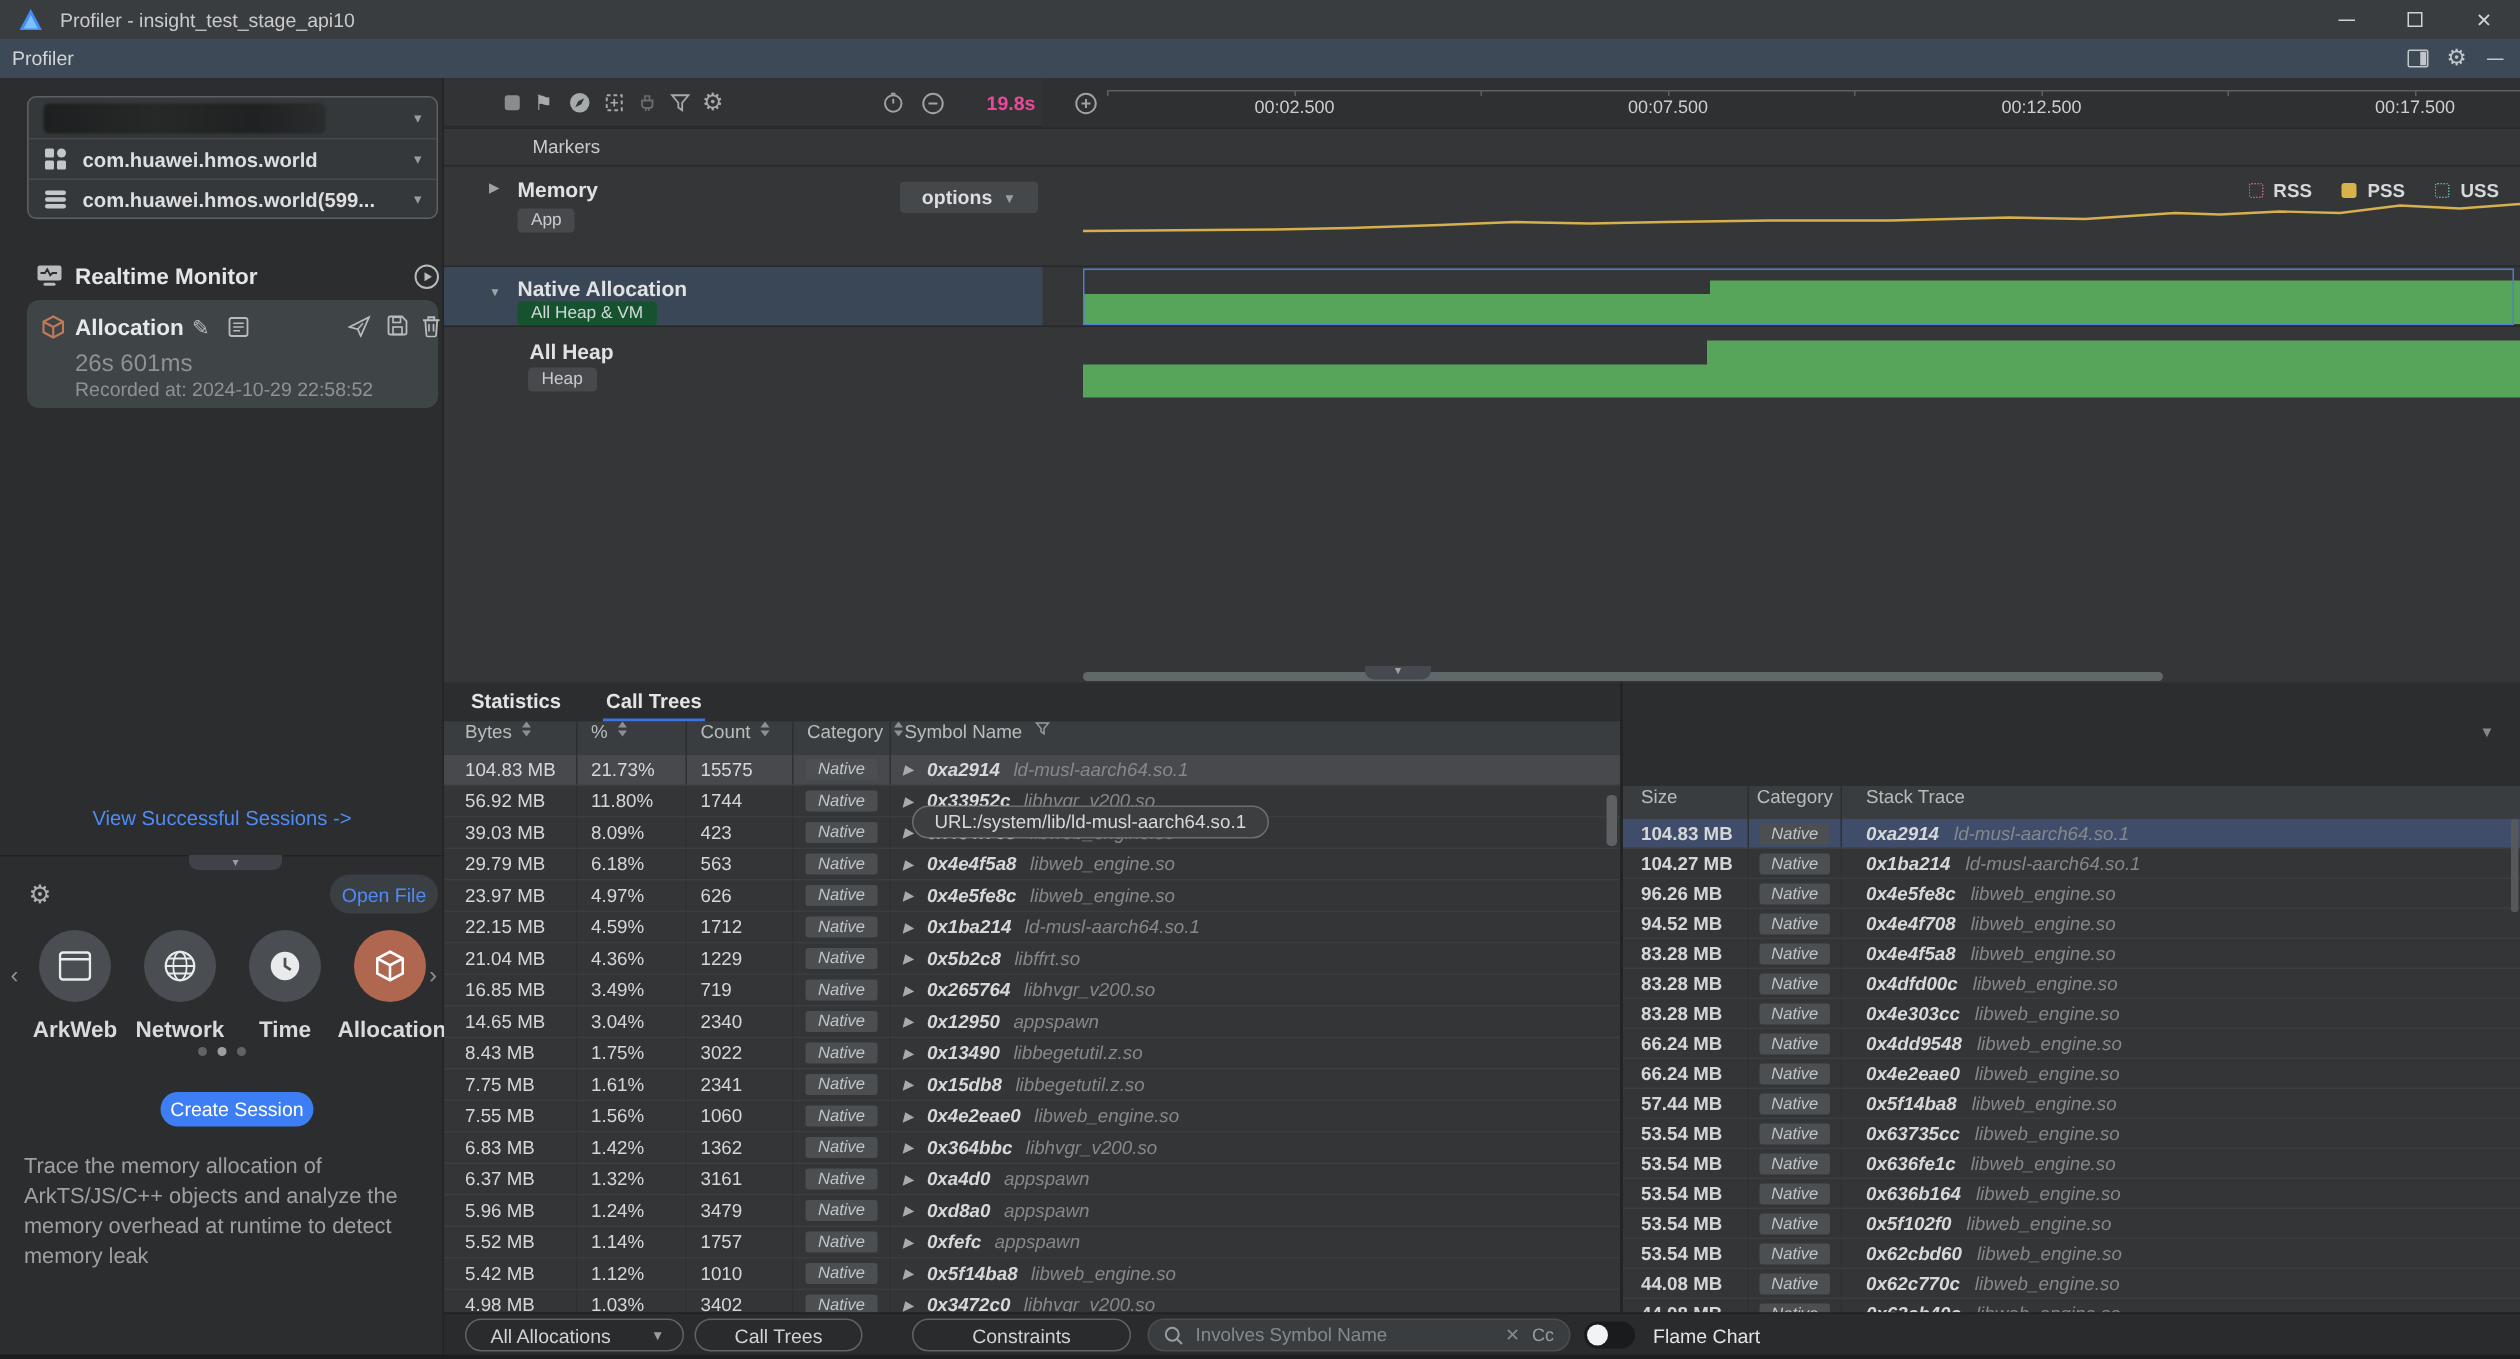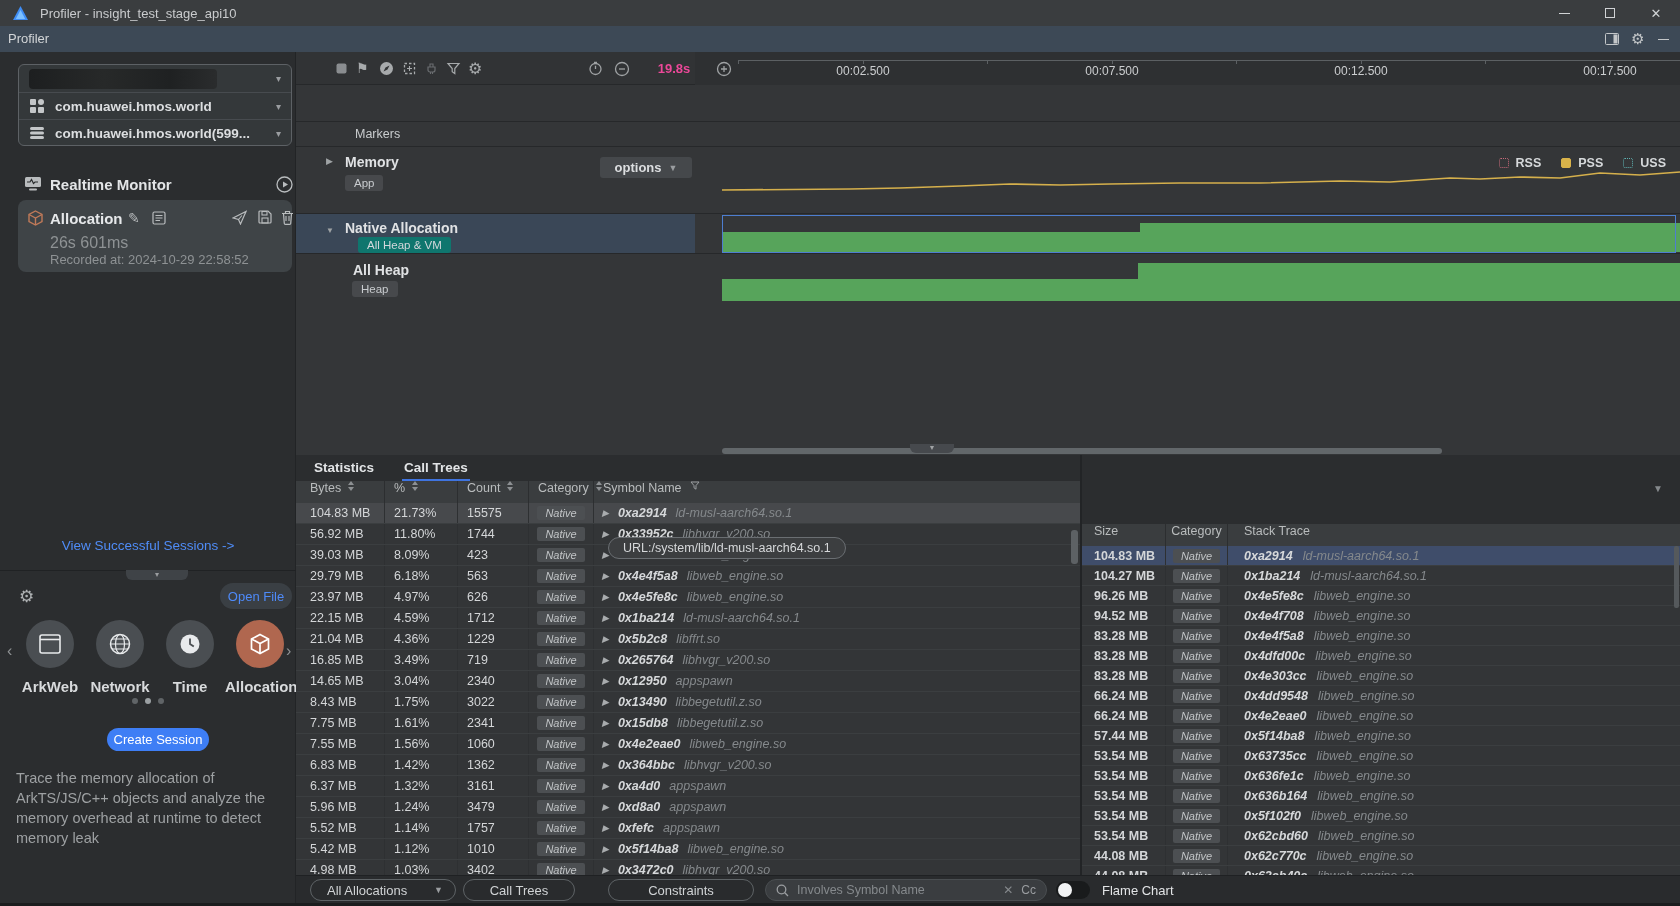--- a/index.html
+++ b/index.html
@@ -87,21 +87,21 @@
   #tb-timer { left:292px; top:9px; width:15px; height:15px; color:#9fa2a4; }
   #tb-zoomout { left:318px; top:9px; width:16px; height:16px; color:#9fa2a4; }
   #tb-range { left:358px; top:9px; width:40px; text-align:center; font-size:13px; font-weight:700; color:#ec4899; }
   #tb-zoomin { left:420px; top:9px; width:16px; height:16px; color:#9fa2a4; }
   #timeline-ruler { left:399px; top:0; width:985px; height:33px; }
   #timeline-ruler::before { content:''; position:absolute; left:43px; right:0; top:8px; height:1px; background:#5c6063; }
   .tick-label { position:absolute; top:12px; transform:translateX(-50%); font-size:12px; color:#ccced0; }
   .tick-mark { position:absolute; top:8px; width:1px; height:4px; background:#5c6063; }
 
   
-  #tracks { left:0; top:33px; width:1384px; height:363px; background:#343638;margin-top:36px; }
+  #tracks { left:0; top:33px; width:1384px; height:363px; background:#343638; }
   .trow { position:absolute; left:0; width:1384px; border-top:1px solid #26282a; }
   .trow .label { position:absolute; left:0; top:0; bottom:0; width:399px; }
   .trow.selected .label { background:#3a4757; }
   .t-exp { position:absolute; left:30px; top:6px; font-size:9px; color:#9fa3a5; }
   .t-title { position:absolute; font-size:14px; font-weight:600; color:#e0e2e4; white-space:nowrap; }
   .t-badge { position:absolute; background:#47494c; border-radius:3px; padding:2px 9px; font-size:11.5px; color:#c9cccf; white-space:nowrap; }
   .chart { position:absolute; left:399px; top:0; bottom:0; width:985px; overflow:hidden; }
   .bar { position:absolute; bottom:1px; background:var(--bar,#57a45b); }
   .trow.selected .chart::after { content:''; position:absolute; left:27px; width:952px; top:1px; bottom:0; border:1px solid #4d7ed0; }
   #markers-row { top:0; height:25px; }
@@ -432,21 +432,21 @@
                 <b>USS</b>
               </span>
             </div>
         </div>
       </div>
 
       <div id="track-0" class="trow selected">
         <div class="label">
           <span class="t-exp" style="top:12px; font-size:8px">▼</span>
           <span class="t-title" style="left:49px; top:6px">Native Allocation</span>
-          <span class="t-badge" style="left:62px; top:23px; background:#0f766e; color:#d3d7db">All Heap &amp; VM</span>
+          <span class="t-badge" style="left:49px; top:23px; background:#14532d; color:#d3d7db">All Heap &amp; VM</span>
         </div>
         <div class="chart">
             <div class="bars">
               <div class="bar" style="left: 27px; width: 418px; height: 20px;"></div>
               <div class="bar" style="left: 445px; width: 540px; height: 29px;"></div>
             </div>
           </div>
       </div>
 
       <div id="track-1" class="trow">

